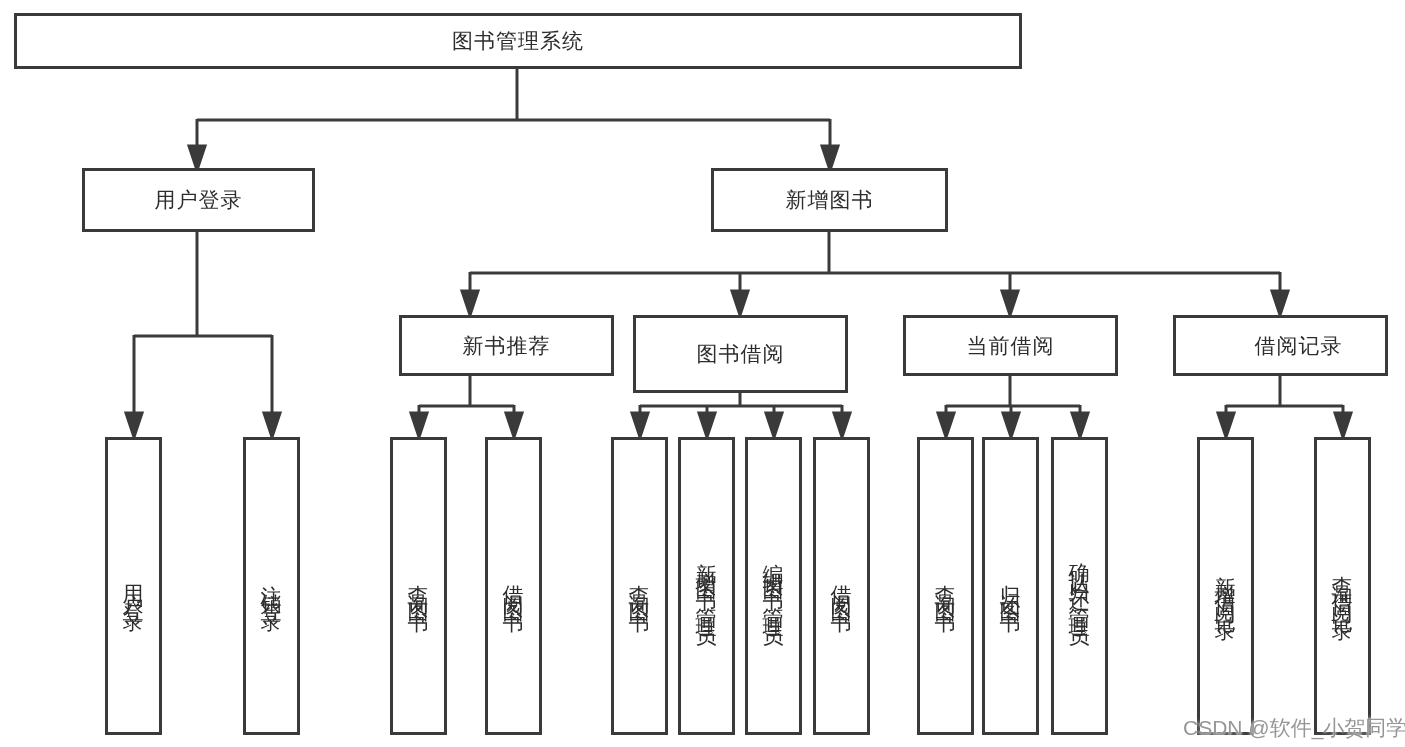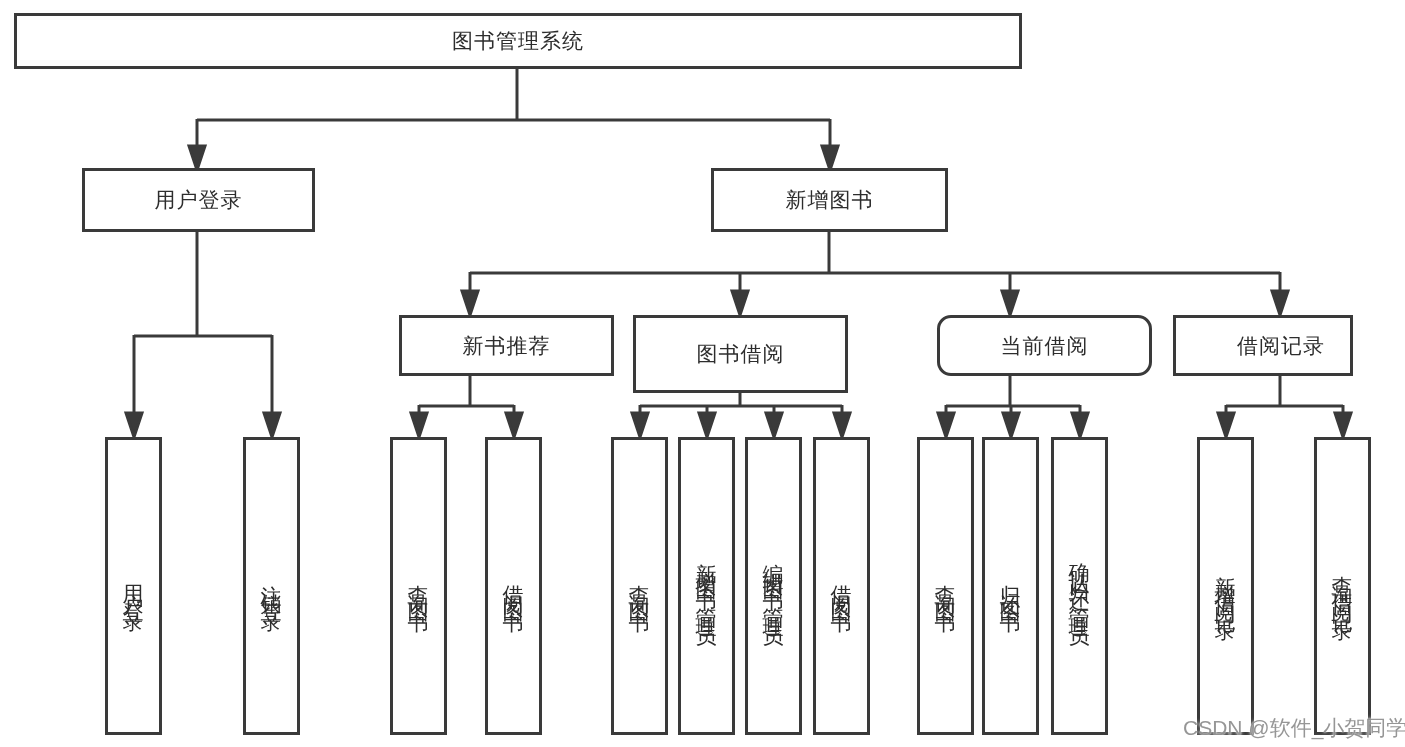--- a/index.html
+++ b/index.html
@@ -142,24 +142,24 @@
   <div class="hbox" style="left:711px; top:168px; width:237px; height:64px;">
     <span>新增图书</span>
   </div>
 
   <div class="hbox" style="left:363px; top:315px; width:215px; height:61px;margin-left:36px;">
     <span>新书推荐</span>
   </div>
   <div class="hbox" style="left:633px; top:315px; width:215px; height:78px;">
     <span>图书借阅</span>
   </div>
-  <div class="hbox" style="left:937px; top:315px; width:215px; height:61px;border-radius:14px;">
+  <div class="hbox" style="left:903px; top:315px; width:215px; height:61px;">
     <span>当前借阅</span>
   </div>
-  <div class="hbox" style="left:1173px; top:315px; width:180px; height:61px;padding-left:36px;">
+  <div class="hbox" style="left:1173px; top:315px; width:215px; height:61px;padding-left:36px;">
     <span>借阅记录</span>
   </div>
 
   <div class="leaf" style="left:105px;">
     <span class="vtext">用户登录</span>
   </div>
   <div class="leaf" style="left:243px;">
     <span class="vtext">注销登录</span>
   </div>
 

